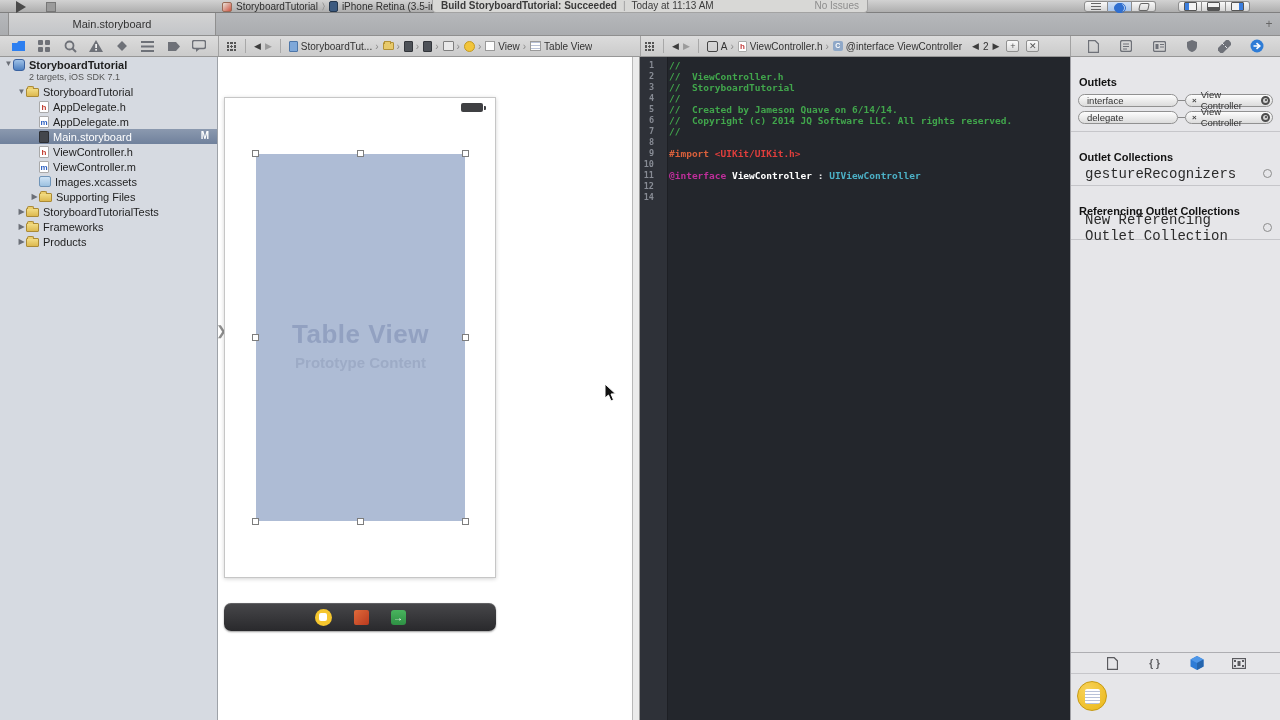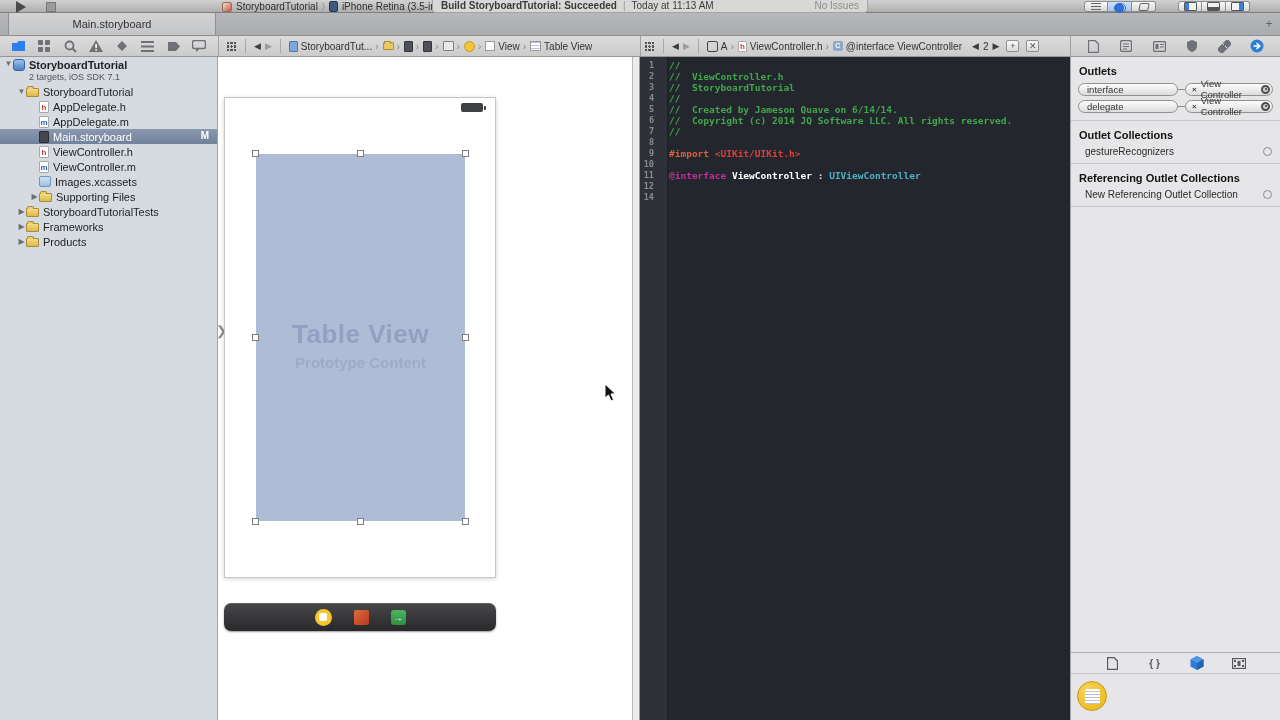--- a/index.html
+++ b/index.html
@@ -131,33 +131,33 @@
   .gutter-bg { position:absolute; left:0; top:0; width:28px; height:663px; background:#2e3138; border-right:1px solid #1d1f24; }
   .codelines { position:relative; padding-top:3px; }
   .cl { display:flex; height:11px; line-height:11px; white-space:pre; }
   .cl .ln { width:22px; text-align:right; padding-right:8px; color:#878b94; font-size:8.5px; flex:none; }
   .cl .ct { padding-left:7px; }
   .tok-cmt{color:#41a64c} .tok-pp{color:#d9603b} .tok-inc{color:#df3e3c}
   .tok-kw{color:#bf2e9b} .tok-cls{color:#fff;font-weight:bold} .tok-pln{color:#e6e6e6} .tok-typ{color:#4cb1c7}
 
   .utilities { position:absolute; left:1070px; top:57px; width:210px; height:663px; background:#e6e6e9; border-left:1px solid #a0a0a5; font-size:10.5px; color:#222; }
   .usect { border-bottom:1px solid #c6c6ca; padding-bottom:4px; }
-  .uhead { font-weight:bold; font-size:11px; padding:8px 8px 3px; color:#111; }
+  .uhead { font-weight:bold; font-size:11px; padding:19px 8px 3px; color:#111; }
   .crow { display:flex; align-items:center; margin:2px 7px 3px; height:14px; }
   .pill-l { flex:0 0 100px; height:13px; background:linear-gradient(#fdfdfd,#dcdcdc); border:1px solid #919191; border-radius:8px;
     font-size:9.5px; color:#333; padding:0 8px; line-height:11px; }
   .pill-link { width:7px; height:1px; background:#8a8a8a; }
   .pill-r { flex:1; height:13px; background:linear-gradient(#fdfdfd,#dcdcdc); border:1px solid #919191; border-radius:8px;
     display:flex; align-items:center; font-size:9.5px; color:#333; padding:0 2px 0 6px; gap:4px; }
   .xmark { font-size:8px; color:#444; font-weight:bold; }
   .pill-r .tgt { flex:1; line-height:11px; }
   .dot-conn { width:9px; height:9px; border-radius:50%; border:2px solid #4d4d4d; background:#cfcfcf; position:relative; flex:none; }
   .dot-conn::after { content:""; position:absolute; left:1.5px; top:1.5px; width:2px; height:2px; border-radius:50%; background:#3c3c3c; }
   .prow { display:flex; align-items:center; padding:2px 8px 2px 14px; height:15px; }
-  .prow .plbl { flex:1; font-size:10px; color:#2b2b2b; }
+  .prow .plbl { flex:1; font-size:14px; color:#2b2b2b;font-family:Liberation Mono, monospace; }
   .dot-empty { width:9px; height:9px; border-radius:50%; border:1.5px solid #8c8c8c; background:transparent; flex:none; }
 
   .library { position:absolute; left:0; bottom:0; width:100%; border-top:1px solid #aeaeb2; }
   .libtabs { height:21px; display:flex; align-items:center; justify-content:center; gap:24px; border-bottom:1px solid #c6c6ca; }
   .ltab { display:flex; align-items:center; justify-content:center; width:18px; height:16px; }
   .libitem { display:flex; padding:7px 6px; gap:8px; align-items:flex-start; height:46px; }
   .lib-icon { flex:none; width:30px; height:30px; border-radius:50%; background:radial-gradient(circle at 35% 30%,#f8d35a,#eab616); border:1px solid #c79a14;
     display:flex; align-items:center; justify-content:center; }
   .lib-icon::after { content:""; width:15px; height:15px; background:#fff; border-radius:2px;
     background-image:repeating-linear-gradient(transparent 0 2px,#b9c2d8 2px 3px); }

